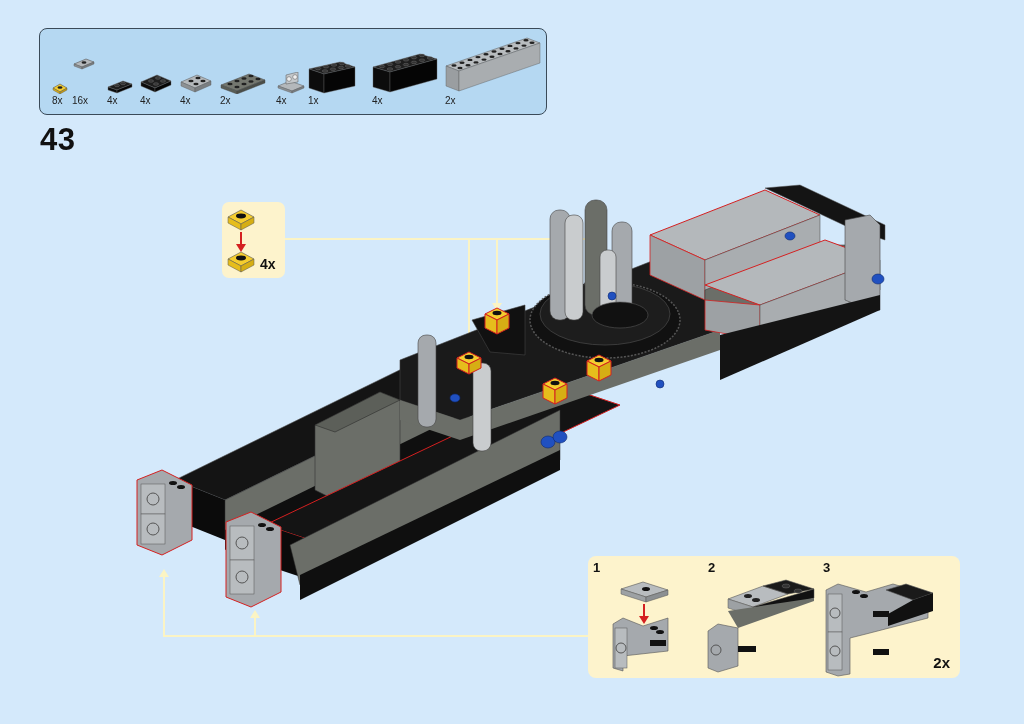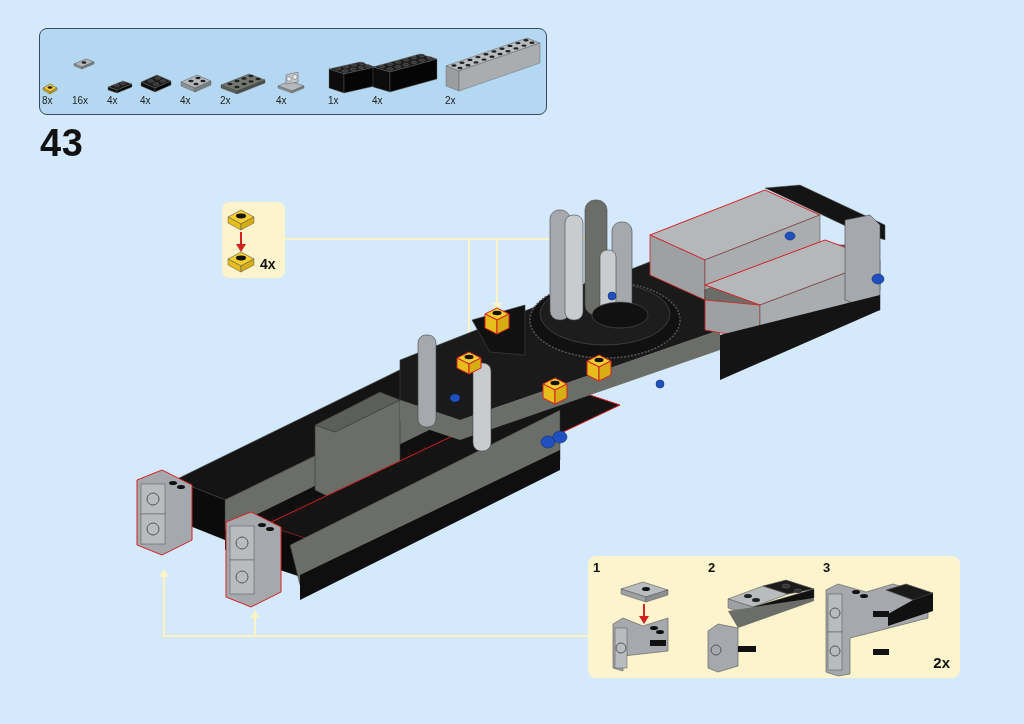--- a/index.html
+++ b/index.html
@@ -9,21 +9,21 @@
     font-family:"Liberation Sans", sans-serif;
   }
   .parts-box {
     position:absolute; left:39px; top:28px; width:508px; height:87px;
     background:#b5d8f2; border:1.5px solid #3a4a58; border-radius:8px;
     box-sizing:border-box;
   }
   .part { position:absolute; bottom:8px; display:flex; flex-direction:column; align-items:flex-start; }
   .part .qty { font-size:10px; color:#222; margin-top:2px; line-height:10px; }
   .step-number {
-    position:absolute; left:40px; top:122px; font-size:38px; font-weight:bold; color:#111;
+    position:absolute; left:40px; top:122px; font-size:31px; font-weight:bold; color:#111;
     letter-spacing:0.5px;
   }
   .callout-yellow {
     position:absolute; left:222px; top:202px; width:63px; height:76px;
     background:#fdf3cc; border-radius:7px;
   }
   .callout-yellow .qty {
     position:absolute; left:38px; top:54px; font-size:14px; font-weight:bold; color:#111;
   }
   .sub-box {
@@ -32,21 +32,21 @@
   }
   .sub-box .snum { position:absolute; font-size:13px; font-weight:bold; color:#111; top:4px; }
   .sub-box .mult { position:absolute; right:10px; bottom:7px; font-size:15px; font-weight:bold; color:#111; }
   svg { position:absolute; left:0; top:0; }
 </style>
 </head>
 <body>
 
 <div class="parts-box">
 
-  <div class="part" style="left:2px;text-align:center;">
+  <div class="part" style="left:12px;text-align:center;">
     <svg width="16" height="12" style="position:static">
       <polygon points="1,6 8,2 15,6 8,10" fill="#f5cd2f" stroke="#555" stroke-width="0.6"></polygon>
       <polygon points="1,6 8,10 8,12 1,8" fill="#d9ac14" stroke="#555" stroke-width="0.4"></polygon>
       <polygon points="8,10 15,6 15,8 8,12" fill="#c49a10" stroke="#555" stroke-width="0.4"></polygon>
       <ellipse cx="8" cy="5.5" rx="2.5" ry="1.3" fill="#222"></ellipse>
     </svg>
     <span class="qty">8x</span>
   </div>
 
   <div class="part" style="left:32px;gap:24px;">
@@ -118,21 +118,21 @@
       <polygon points="2,14 14,9 28,14 16,19" fill="#b4b8bb" stroke="#555" stroke-width="0.5"></polygon>
       <polygon points="2,14 16,19 16,21 2,16" fill="#8d9194" stroke="#555" stroke-width="0.4"></polygon>
       <polygon points="16,19 28,14 28,16 16,21" fill="#7a7e81" stroke="#555" stroke-width="0.4"></polygon>
       <polygon points="10,12 10,3 22,0 22,10" fill="#c4c8cb" stroke="#555" stroke-width="0.5"></polygon>
       <circle cx="13" cy="7" r="2.3" fill="#eee" stroke="#555" stroke-width="0.5"></circle>
       <circle cx="19" cy="5" r="2.3" fill="#eee" stroke="#555" stroke-width="0.5"></circle>
     </svg>
     <span class="qty">4x</span>
   </div>
 
-  <div class="part" style="left:288px;">
+  <div class="part" style="left:268px;">
     <svg width="48" height="34" style="position:static">
       <polygon points="1,9 32,2 47,7 16,14" fill="#1e1e1e" stroke="#666" stroke-width="0.5"></polygon>
       <polygon points="1,9 16,14 16,33 1,28" fill="#0c0c0c" stroke="#666" stroke-width="0.4"></polygon>
       <polygon points="16,14 47,7 47,26 16,33" fill="#050505" stroke="#666" stroke-width="0.4"></polygon>
       <g fill="#333" stroke="#777" stroke-width="0.4">
         <ellipse cx="10" cy="8.5" rx="2.8" ry="1.3"></ellipse>
           <ellipse cx="18" cy="6.7" rx="2.8" ry="1.3"></ellipse>
         <ellipse cx="26" cy="5" rx="2.8" ry="1.3"></ellipse>
           <ellipse cx="34" cy="3.5" rx="2.8" ry="1.3"></ellipse>
         <ellipse cx="17" cy="11" rx="2.8" ry="1.3"></ellipse>

